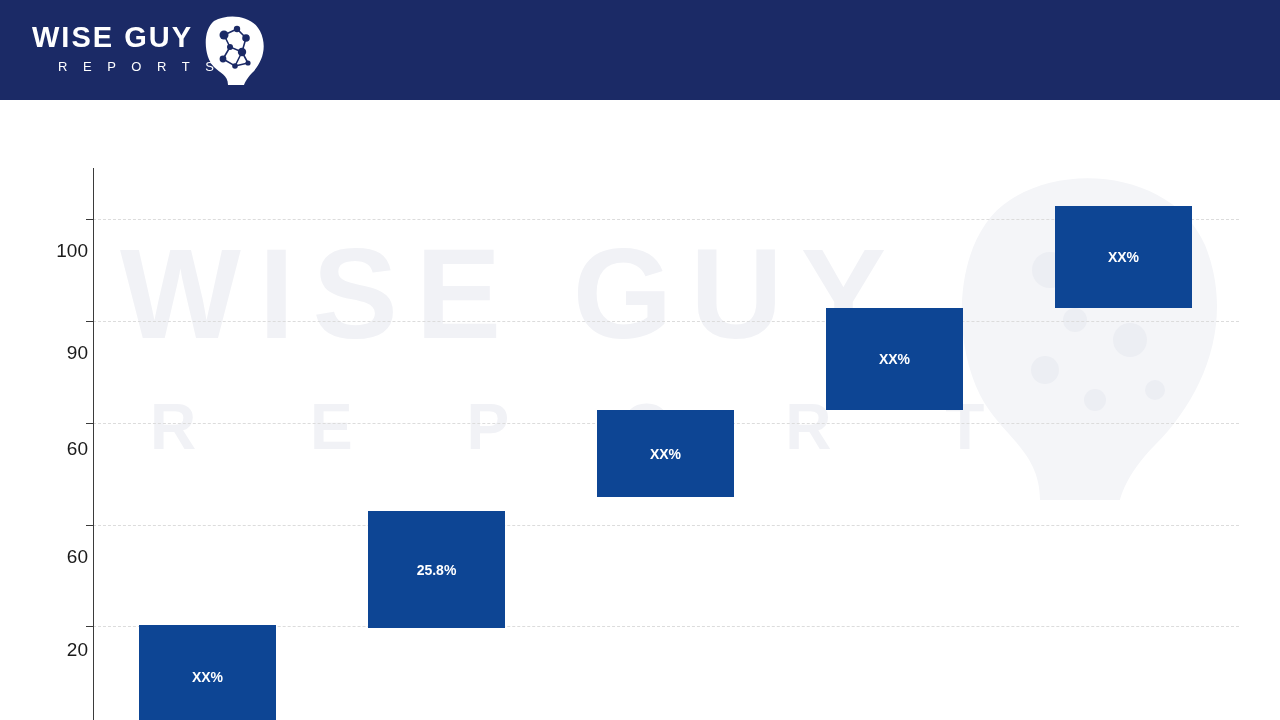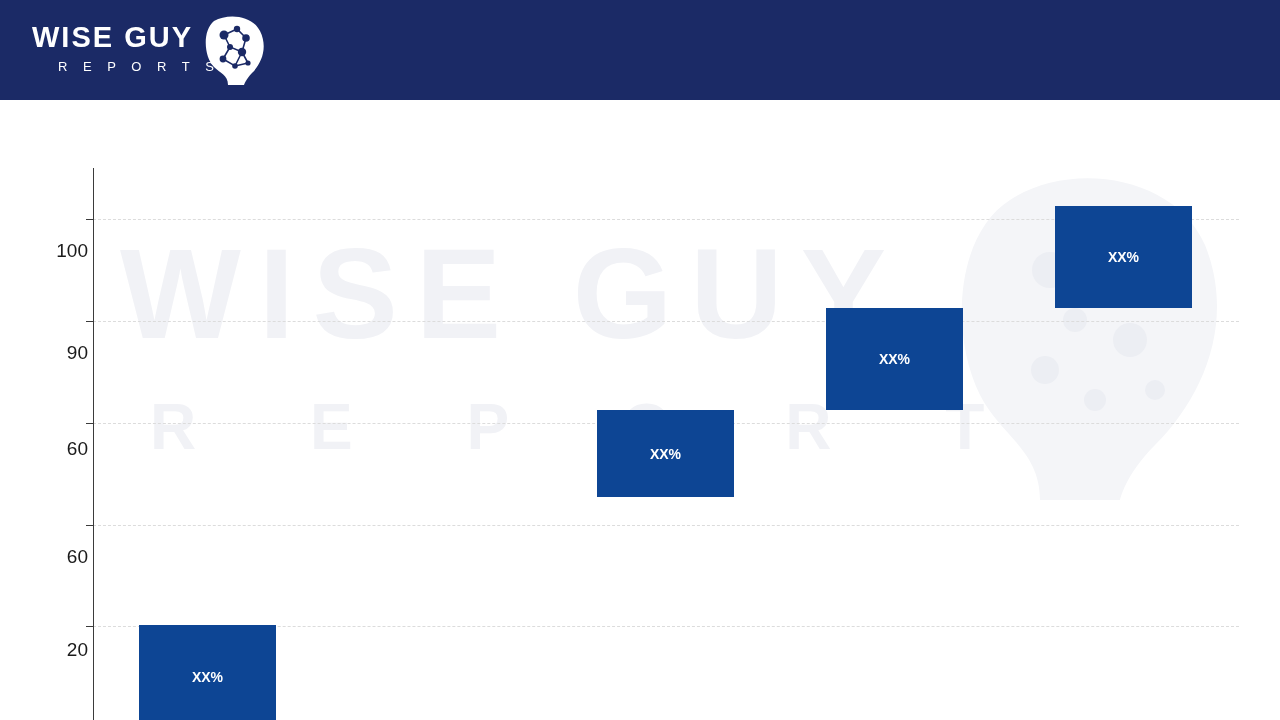--- a/index.html
+++ b/index.html
@@ -229,20 +229,23 @@
       <div class="tick-label" style="top:51px;">100</div>
       <div class="tick-label" style="top:153px;">90</div>
       <div class="tick-label" style="top:249px;">60</div>
       <div class="tick-label" style="top:357px;">60</div>
       <div class="tick-label" style="top:450px;">20</div>
       <div class="tick-label" style="top:560px;">0</div>
 
       <div class="bar" style="left:46px; top:457px; width:137px; height:103px;">
         <span class="bar-label">XX%</span>
       </div>
+      <div class="bar" style="left:275px; top:343px; width:137px; height:117px;">
+        <span class="bar-label">25.8%</span>
+      </div>
       <div class="bar" style="left:504px; top:242px; width:137px; height:87px;">
         <span class="bar-label">XX%</span>
       </div>
       <div class="bar" style="left:733px; top:140px; width:137px; height:102px;">
         <span class="bar-label">XX%</span>
       </div>
       <div class="bar" style="left:962px; top:38px; width:137px; height:102px;">
         <span class="bar-label">XX%</span>
       </div>
 

